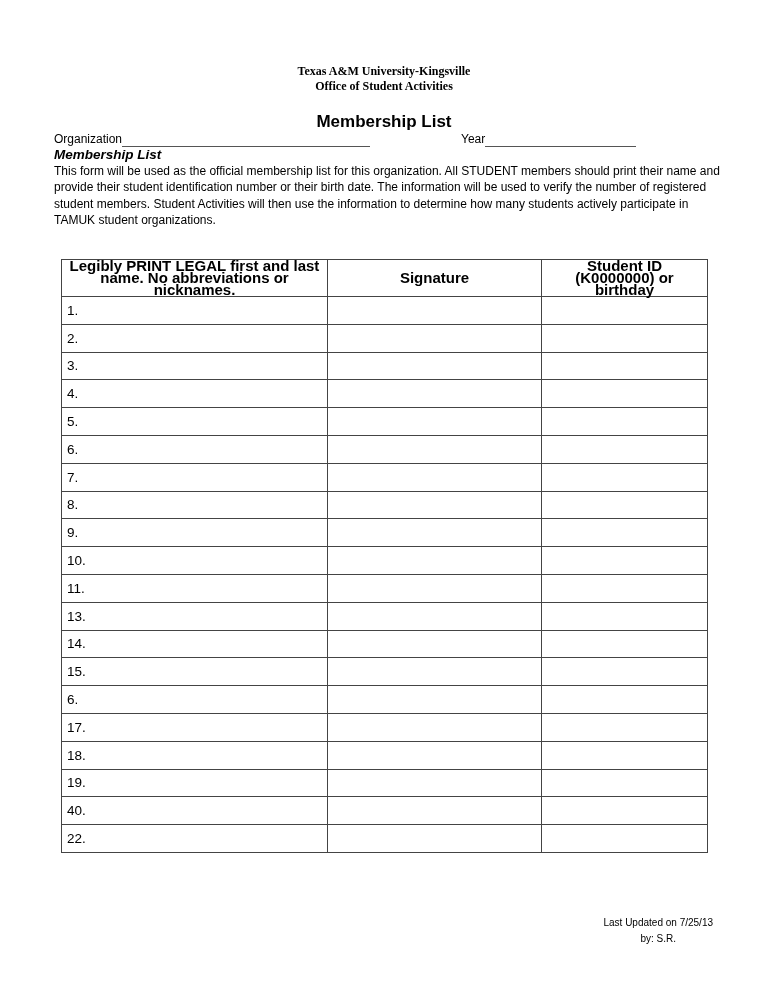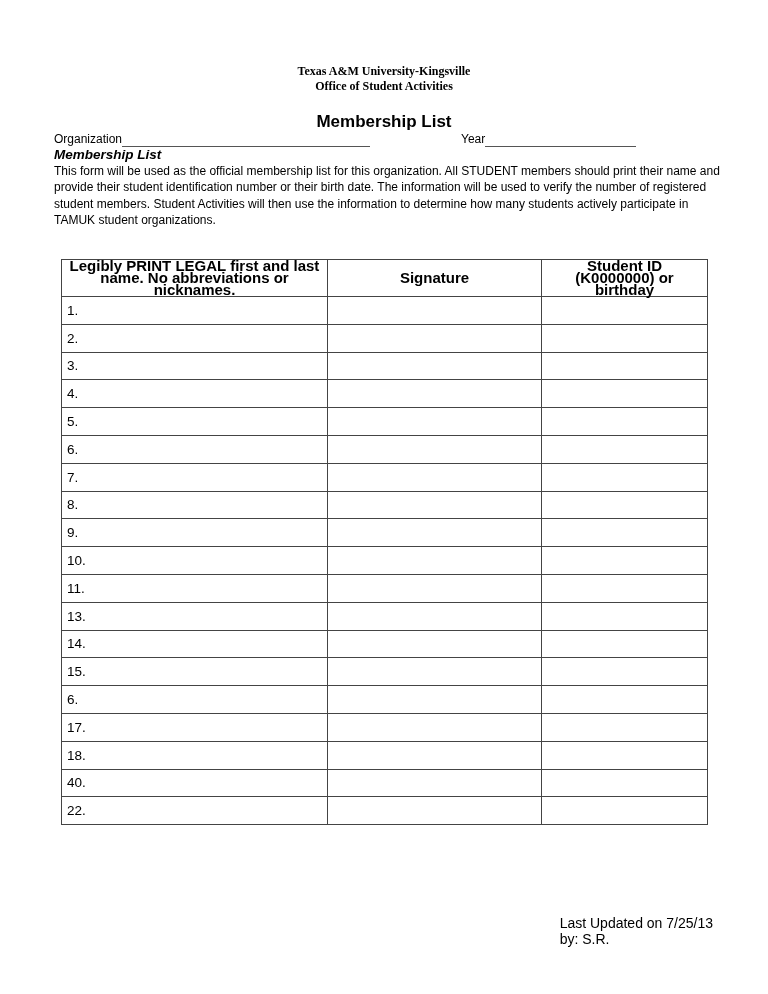--- a/index.html
+++ b/index.html
@@ -105,22 +105,22 @@
     table.roster td.num {
       padding-left: 5px;
     }
     col.c1 { width: 266px; }
     col.c2 { width: 214px; }
     col.c3 { width: 166px; }
     #footer {
       position: absolute;
       top: 915px;
       right: 55px;
-      text-align: left;
-      font-size: 14px;
+      text-align: center;
+      font-size: 10px;
       line-height: 16px;
     }
   </style>
 </head>
 <body>
 
 <div id="inst-name" class="inst">Texas A&amp;M University-Kingsville</div>
 <div id="inst-office" class="inst">Office of Student Activities</div>
 
 <div id="doc-title">Membership List</div>
@@ -228,20 +228,25 @@
         <td class="num">17.</td>
         <td></td>
         <td></td>
       </tr>
       <tr>
         <td class="num">18.</td>
         <td></td>
         <td></td>
       </tr>
       <tr>
+        <td class="num">19.</td>
+        <td></td>
+        <td></td>
+      </tr>
+      <tr>
         <td class="num">40.</td>
         <td></td>
         <td></td>
       </tr>
       <tr>
         <td class="num">22.</td>
         <td></td>
         <td></td>
       </tr>
     </tbody>

